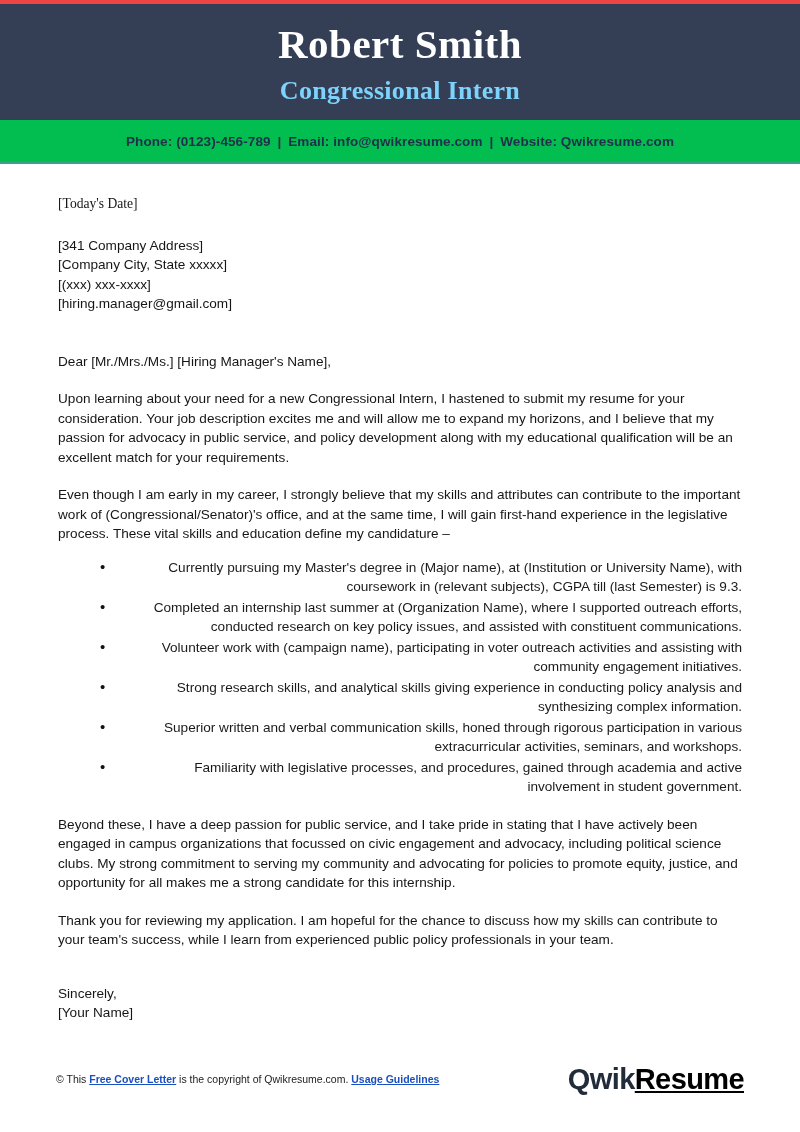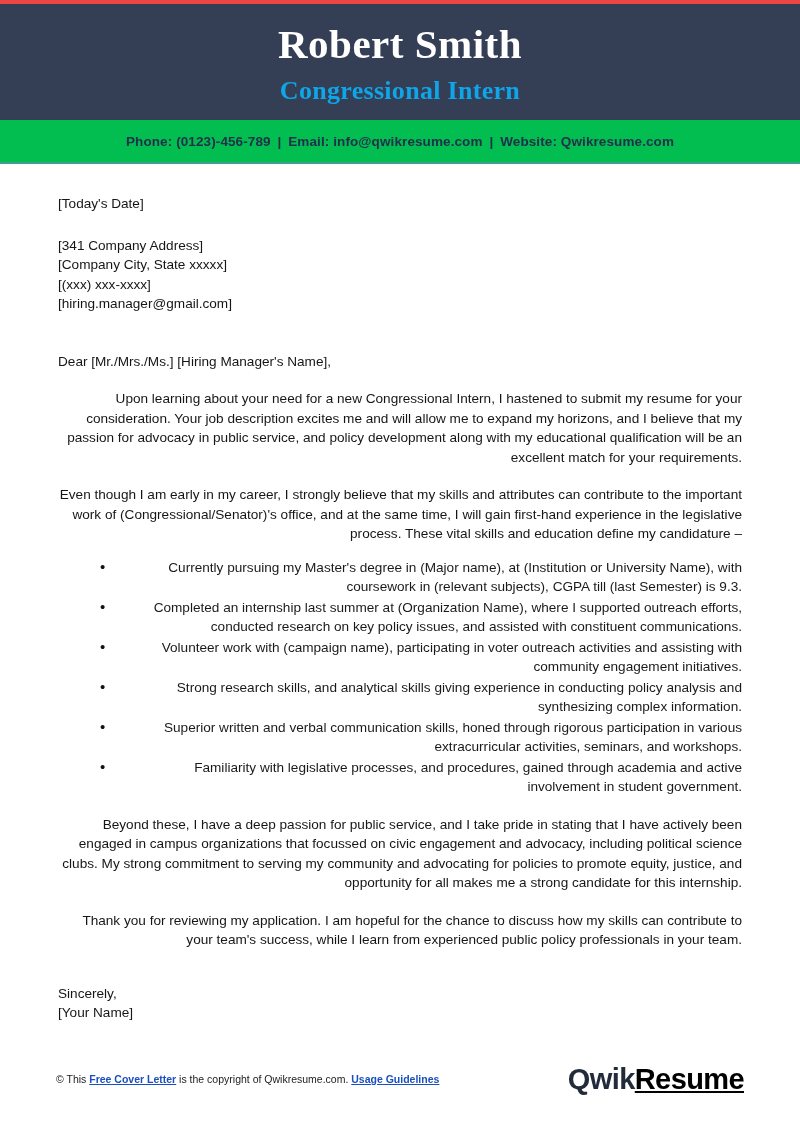--- a/index.html
+++ b/index.html
@@ -39,21 +39,21 @@
     line-height: 48px;
     color: #ffffff;
     letter-spacing: 0.5px;
     margin: 0;
   }
   .cand-title {
     font-family: "Liberation Serif", "DejaVu Serif", serif;
     font-weight: bold;
     font-size: 26px;
     line-height: 34px;
-    color: #0ea5e9;
+    color: #7dd3fc;
     letter-spacing: 0.3px;
     margin: 6px 0 0 0;
   }
   .contact-band {
     background: #02be51;
     width: 100%;
     height: 44px;
     display: flex;
     align-items: center;
     justify-content: center;
@@ -76,27 +76,27 @@
   
   .body-wrap {
     padding: 30px 58px 0 58px;
     box-sizing: border-box;
   }
   .block {
     font-size: 13.6px;
     line-height: 19.5px;
     color: #161616;
   }
-  .date-line { margin: 0 0 22px 0; }
+  .date-line { margin: 0 0 22px 0; font-family: Liberation Serif, serif; }
   .addr-line { margin: 0; }
   .addr-group { margin: 0 0 38px 0; }
   .salutation { margin: 0 0 18px 0; }
   .para {
     margin: 0 0 18px 0;
-    text-align: right;
+    text-align: left;
   }
   .para-tight { margin: 0 0 14px 0; }
 
   ul.bullets {
     margin: 0 0 18px 0;
     padding: 0 0 0 42px;
     list-style: none;
     text-align: right;
   }
   ul.bullets li {

